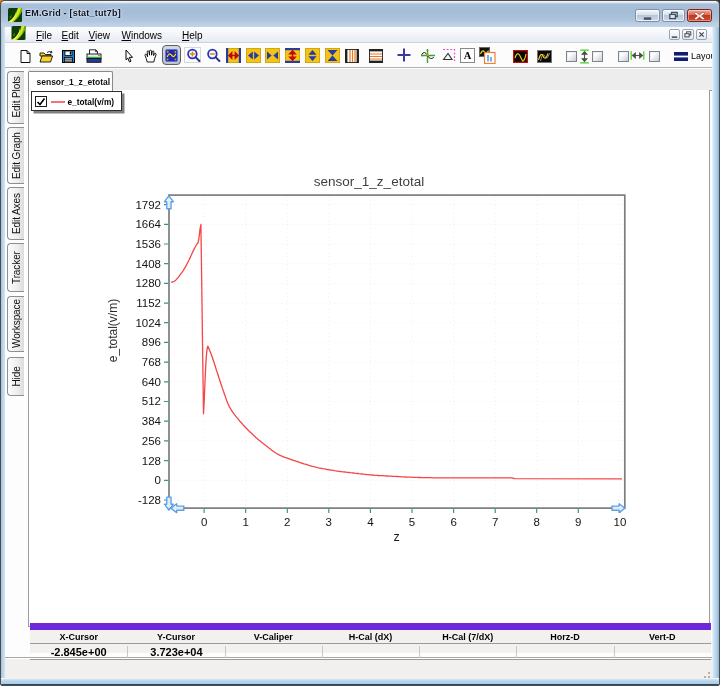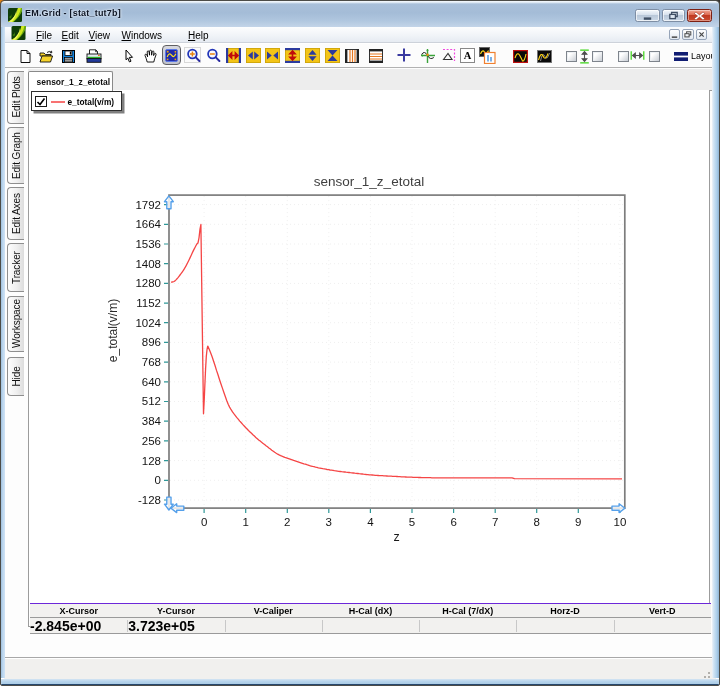--- a/index.html
+++ b/index.html
@@ -35,24 +35,24 @@
  font-size:10px;color:#111;text-align:center;line-height:12.5px;white-space:nowrap;letter-spacing:-0.1px;}
 #tabbar{left:23.5px;top:1px;width:686.5px;height:21.5px;background:#ededed;border-bottom:1px solid #9c9c9c;}
 #atab{left:24px;top:2.5px;width:85px;height:20px;background:#fff;border:1px solid #898989;border-bottom:none;border-radius:2px 2px 0 0;z-index:3;}
 #atab span{position:absolute;left:7.5px;top:5.5px;font-size:8.5px;font-weight:bold;color:#111;}
 #panel{left:24px;top:21.5px;width:682px;height:537px;background:#fff;border:1px solid #9c9c9c;border-top:none;}
 #legend{left:26.5px;top:22.5px;width:91px;height:20.5px;background:#fff;border:1px solid #2e2e2e;box-shadow:2.5px 2.5px 0 rgba(96,96,96,.8);z-index:4;}
 #legend .cb{left:3.5px;top:4px;width:11.5px;height:11.5px;border:1.5px solid #1a1a1a;background:#fff;}
 #legend .rl{left:19.5px;top:9.5px;width:14px;height:2px;background:#f87272;}
 #legend .lt{left:36px;top:5.5px;font-size:8.3px;font-weight:bold;color:#000;}
 
-#stable{left:30px;top:603px;width:681px;height:29.5px;background:#f2f1ef;border-top:1px solid #6d28d9;z-index:5;}
+#stable{left:30px;top:623px;width:681px;height:29.5px;background:#f2f1ef;border-top:7px solid #6d28d9;z-index:5;}
 .shc{top:2px;height:11px;font-size:9px;font-weight:bold;color:#000;text-align:center;line-height:11px;}
 #shline{left:0;top:12.5px;width:681px;height:1px;background:#9a9a9a;}
-.svc{top:16px;height:12px;font-size:14px;font-weight:bold;color:#000;line-height:12px;border-left:1px solid #c8c8c8;}
+.svc{top:16px;height:12px;font-size:11px;font-weight:bold;color:#000;text-align:center;line-height:12px;border-left:1px solid #c8c8c8;}
 #stbot{left:0;top:28.5px;width:681px;height:1px;background:#9a9a9a;}
 
 #sbar{left:4px;top:658px;width:712px;height:20.5px;background:#f1f0ee;border-top:1px solid #ffffff;}
 #sline{left:4px;top:657px;width:712px;height:1px;background:#a8a8a8;}
 
 .fr{z-index:40;}
 #frL{left:1px;top:27px;width:3.5px;height:651px;background:linear-gradient(90deg,#9fc0dd,#bcd6ee 45%,#cfe2f4);}
 #frR{left:712px;top:27px;width:7px;height:651px;background:linear-gradient(90deg,#eef3f8 0%,#cfe3f4 25%,#abceea 70%,#8fb4d4 100%);}
 #frB{left:1px;top:678.5px;width:718px;height:6.5px;background:linear-gradient(180deg,#d4e4f2,#b7d4ec 40%,#a5c8e4 100%);border-radius:0 0 2px 2px;}
 #frB2{left:1px;top:683.5px;width:718px;height:1.5px;background:#27486e;border-radius:0 0 2px 2px;}
@@ -91,21 +91,21 @@
         <rect width="14" height="14" rx="1.5" fill="#0f3d08"></rect>
         <path d="M-2,15 Q9,11 10.5,-2 L15.5,-2 Q14,8 3,16 Z" fill="#6aaa10"></path>
         <path d="M-1,14.5 Q8.5,10 10,-1 L13,-1 Q12,8.5 3.5,15 Z" fill="#cde81e"></path>
         <path d="M.5,14 Q7,10 8.5,2 Q9,8 3.5,14 Z" fill="#eef860"></path>
         <path d="M1,9 Q3,8 3.5,6 Q4,9 2.5,10.5 Z" fill="#3a7a0a"></path>
       </svg>
   <span class="mi" style="left:32px"><u>F</u>ile</span>
   <span class="mi" style="left:57.5px"><u>E</u>dit</span>
   <span class="mi" style="left:84.5px"><u>V</u>iew</span>
   <span class="mi" style="left:117.5px"><u>W</u>indows</span>
-  <span class="mi" style="left:184px"><u>H</u>elp</span>
+  <span class="mi" style="left:178px"><u>H</u>elp</span>
   <div class="mdib" style="left:664.5px"></div>
       <div class="mdib" style="left:678px"></div>
       <div class="mdib" style="left:691.5px"></div>
   <svg style="left:664.5px;top:1.5px" width="42" height="11.5" viewBox="0 0 42 11.5">
         <rect x="2.8" y="7.4" width="5.4" height="1.5" fill="#4a4a4a"></rect>
         <g fill="none" stroke="#4a4a4a" stroke-width="1">
           <rect x="17.6" y="2.8" width="4.2" height="3.2"></rect>
           <rect x="15.9" y="4.7" width="4.2" height="3.2" fill="#f0f4f8"></rect>
         </g>
         <path d="M30.4 3.3 L34.7 7.7 M34.7 3.3 L30.4 7.7" stroke="#4a4a4a" stroke-width="1.2"></path>
@@ -352,21 +352,21 @@
  </div>
  <div id="stable">
   <div class="shc" style="left:0.0px;width:97.3px">X-Cursor</div>
   <div class="shc" style="left:97.3px;width:97.3px">Y-Cursor</div>
   <div class="shc" style="left:194.6px;width:97.3px">V-Caliper</div>
   <div class="shc" style="left:291.9px;width:97.3px">H-Cal (dX)</div>
   <div class="shc" style="left:389.1px;width:97.3px">H-Cal (7/dX)</div>
   <div class="shc" style="left:486.4px;width:97.3px">Horz-D</div>
   <div class="shc" style="left:583.7px;width:97.3px">Vert-D</div>
   <div class="svc" style="left:0.0px;width:97.3px;border-left:none;">-2.845e+00</div>
-  <div class="svc" style="left:97.3px;width:97.3px;">3.723e+05</div>
+  <div class="svc" style="left:97.3px;width:97.3px;">3.723e+04</div>
   <div class="svc" style="left:194.6px;width:97.3px;"></div>
   <div class="svc" style="left:291.9px;width:97.3px;"></div>
   <div class="svc" style="left:389.1px;width:97.3px;"></div>
   <div class="svc" style="left:486.4px;width:97.3px;"></div>
   <div class="svc" style="left:583.7px;width:97.3px;"></div>
   <div id="shline"></div>
       <div id="stbot"></div>
  </div>
  <div id="sline"></div>
  <div id="sbar">

